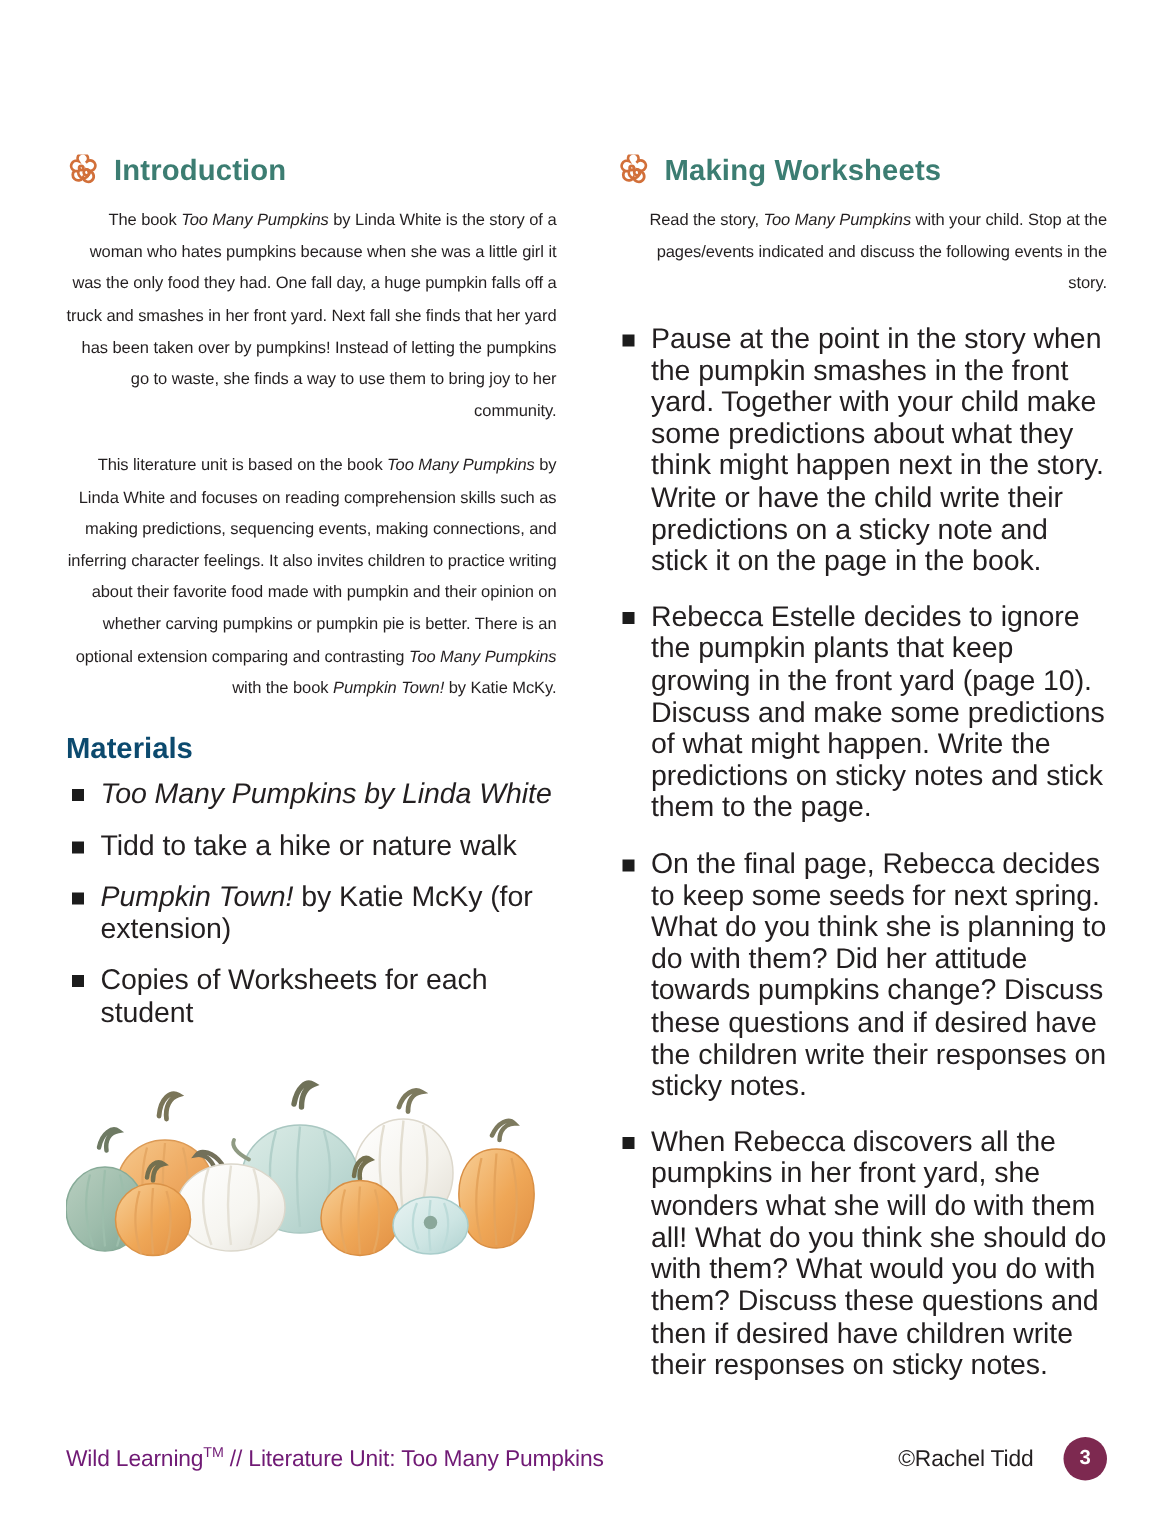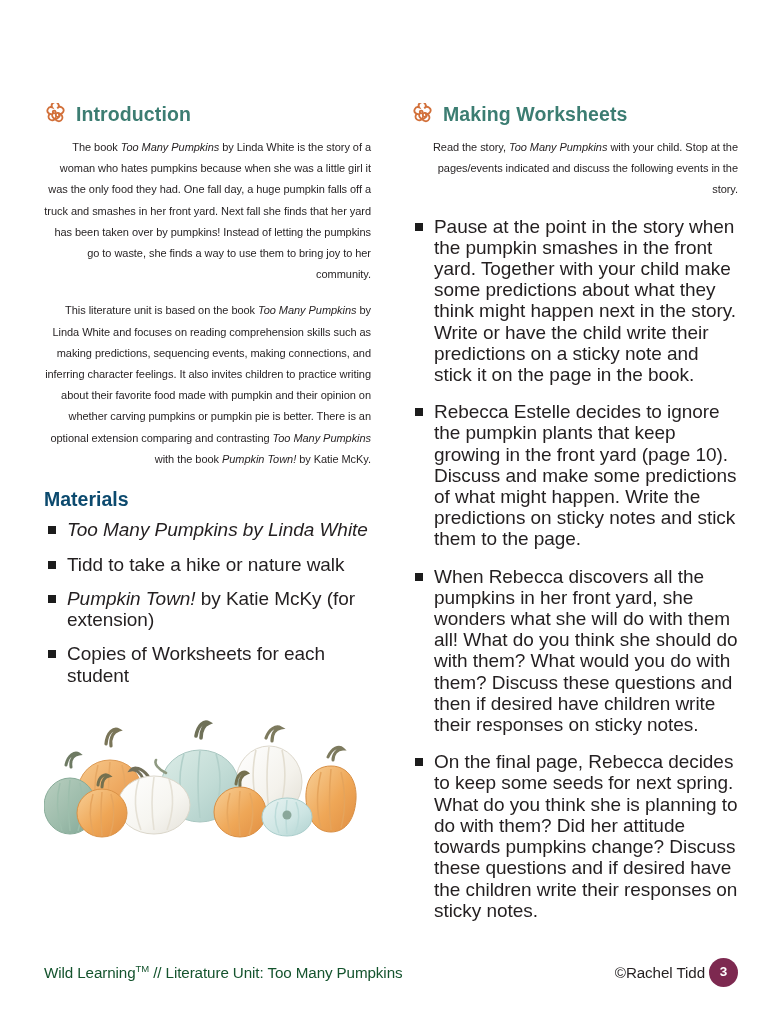--- a/index.html
+++ b/index.html
@@ -113,33 +113,33 @@
     position: absolute;
     left: 44px;
     right: 44px;
     bottom: 36px;
     height: 32px;
     display: flex;
     align-items: center;
   }
   .footer-left {
     font-size: 15.2px;
-    color: #14532d;
+    color: #701a75;
     letter-spacing: -0.1px;
   }
   .footer-left sup {
     font-size: 9.5px;
     vertical-align: super;
   }
   .footer-spacer { flex: 1 1 auto; }
   .footer-right {
     font-size: 15.2px;
     color: #231f20;
     letter-spacing: -0.1px;
-    margin-right: 4px;
+    margin-right: 20px;
   }
   .page-badge {
     width: 29px;
     height: 29px;
     border-radius: 50%;
     background: #7d2950;
     color: #ffffff;
     font-size: 13.5px;
     font-weight: bold;
     display: flex;
@@ -310,25 +310,25 @@
         <li>
           <span class="bullet"></span>
           <span><span>Pause at the point in the story when the pumpkin smashes in the front yard. Together with your child make some predictions about what they think might happen next in the story. Write or have the child write their predictions on a sticky note and stick it on the page in the book.</span></span>
         </li>
         <li>
           <span class="bullet"></span>
           <span><span>Rebecca Estelle decides to ignore the pumpkin plants that keep growing in the front yard (page 10). Discuss and make some predictions of what might happen. Write the predictions on sticky notes and stick them to the page.</span></span>
         </li>
         <li>
           <span class="bullet"></span>
+          <span><span>On the final page, Rebecca decides to keep some seeds for next spring. What do you think she is planning to do with them? Did her attitude towards pumpkins change? Discuss these questions and if desired have the children write their responses on sticky notes.</span></span>
+        </li>
+        <li>
+          <span class="bullet"></span>
           <span><span>When Rebecca discovers all the pumpkins in her front yard, she wonders what she will do with them all! What do you think she should do with them? What would you do with them? Discuss these questions and then if desired have children write their responses on sticky notes.</span></span>
-        </li>
-        <li>
-          <span class="bullet"></span>
-          <span><span>On the final page, Rebecca decides to keep some seeds for next spring. What do you think she is planning to do with them? Did her attitude towards pumpkins change? Discuss these questions and if desired have the children write their responses on sticky notes.</span></span>
         </li>
       </ul>
 
 
     </div>
   </div>
 
   <div class="footer">
     <div class="footer-left">
       <span>Wild Learning</span><sup>TM</sup><span> // Literature Unit: Too Many Pumpkins</span>

